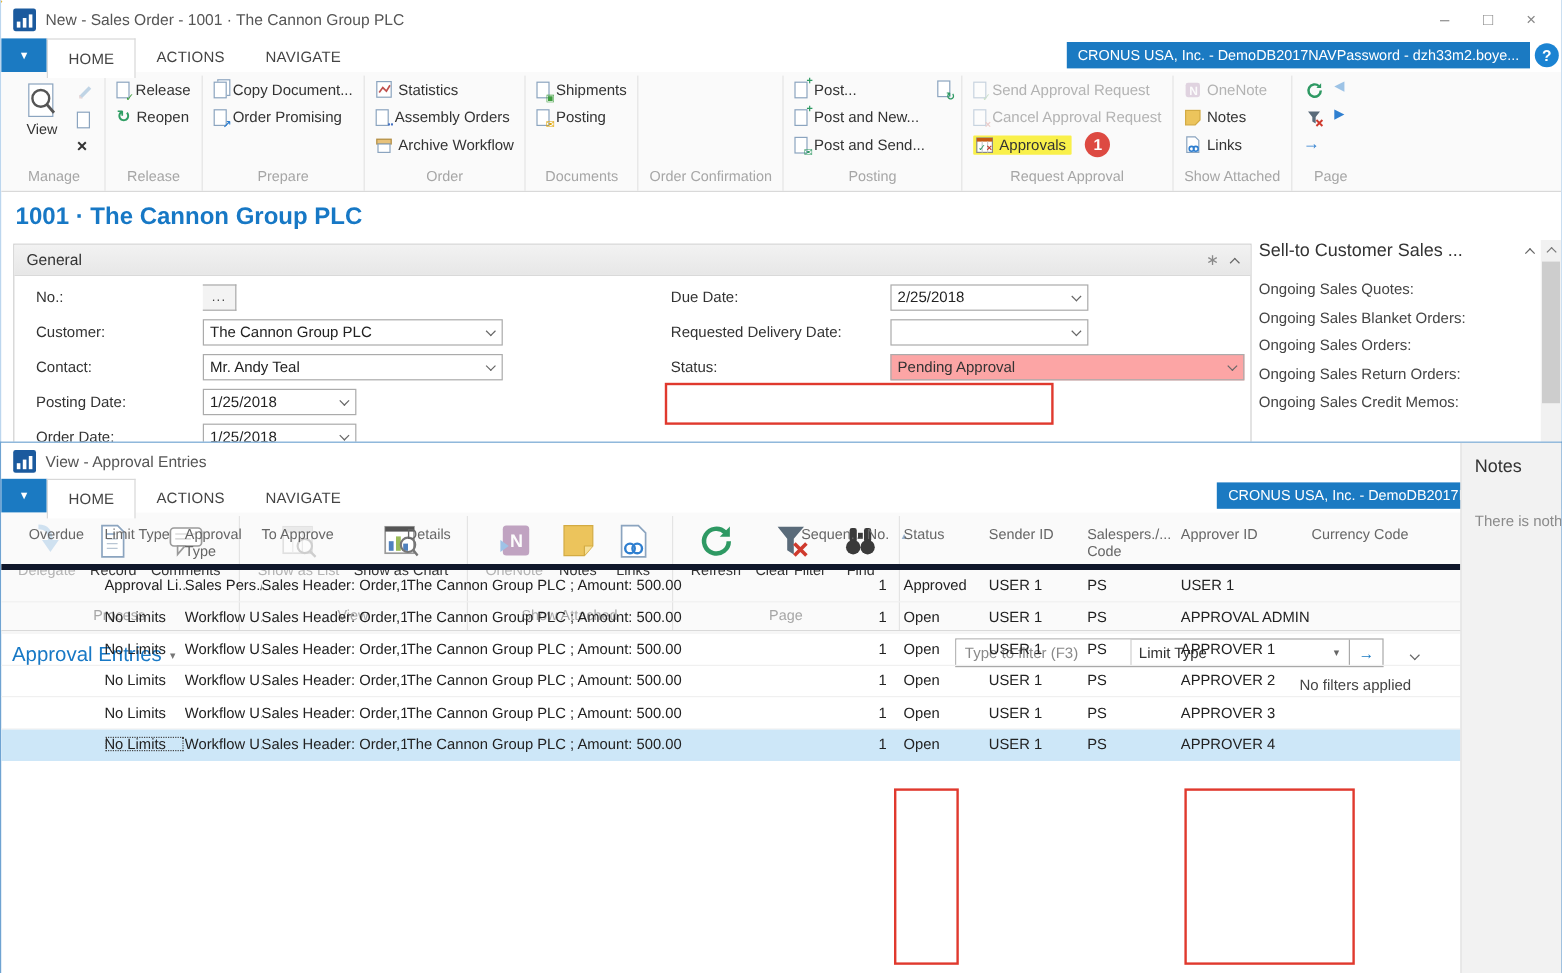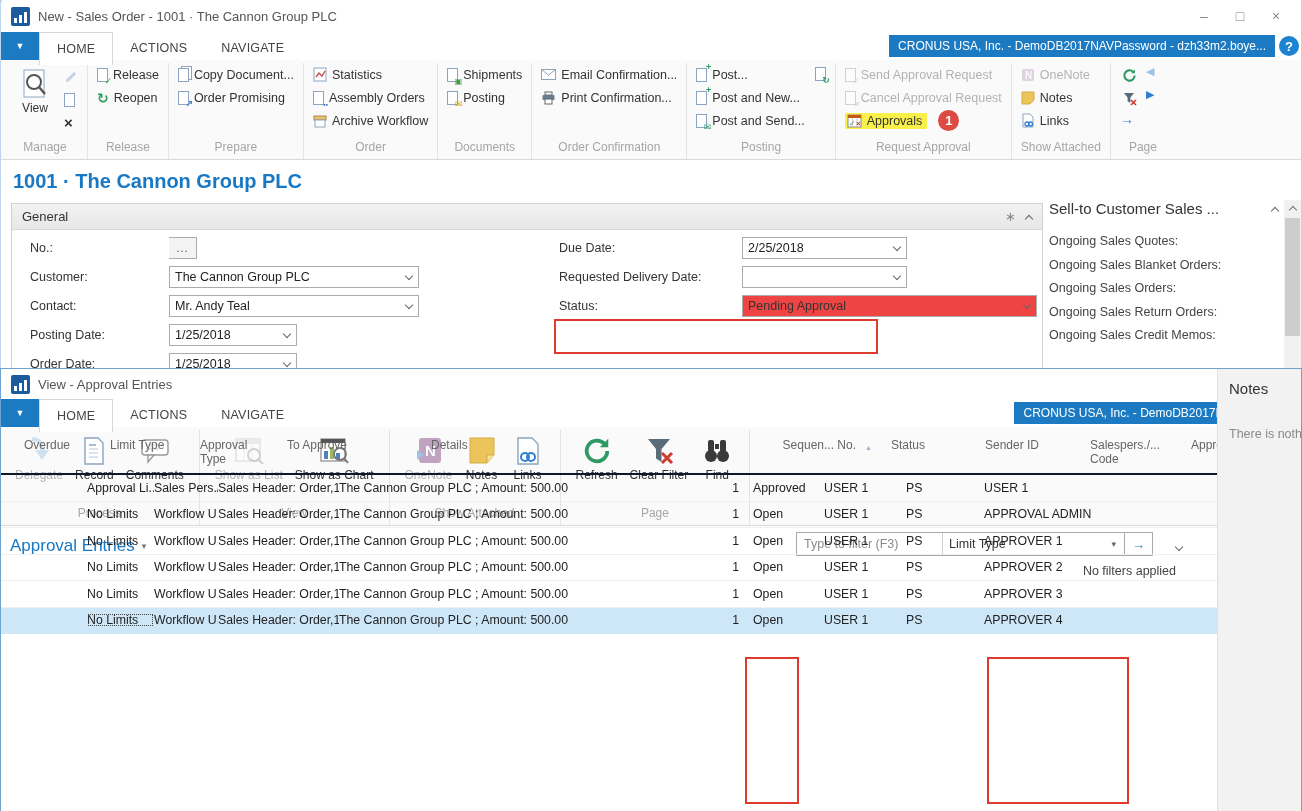--- a/index.html
+++ b/index.html
@@ -68,21 +68,21 @@
   .fcl{left:18px;}
   .fcr{left:547px;}
   .frow{display:flex;align-items:center;height:22px;margin-bottom:7px;}
   .flabel{font-size:12.5px;color:#333;}
   .fcl .flabel{width:139px;}
   .fcr .flabel{width:183px;}
   .finput{height:22px;border:1px solid #ababab;font-size:12.5px;padding:0 5px;color:#222;
     font-family:"Liberation Sans","DejaVu Sans",sans-serif;background:#fff;display:flex;align-items:center;position:relative;}
   .finput input{border:none;outline:none;width:100%;font:inherit;color:inherit;background:transparent;}
   .finput .chev{position:absolute;right:6px;}
-  .finput.dis{background:#ef4444;}
+  .finput.dis{background:#fca5a5;}
   .browse{width:28px;height:22px;border:1px solid #ababab;border-left:none;background:#f3f3f3;
     font-size:11px;display:flex;align-items:center;justify-content:center;color:#444;letter-spacing:1px;}
   .factbox{position:absolute;left:1048px;top:200px;width:233px;}
   .fbtitle{font-size:15px;color:#333;display:flex;align-items:center;white-space:nowrap;}
   .fbitems{margin-top:13px;}
   .fbitem{font-size:12.5px;color:#444;line-height:23.5px;white-space:nowrap;}
   .vscroll{position:absolute;right:0;top:200px;width:17px;height:171px;background:#f1f1f1;}
   .vscroll .arr{height:16px;display:flex;align-items:center;justify-content:center;color:#777;}
   .vscroll .thumb{position:absolute;left:1px;top:18px;width:15px;height:118px;background:#cdcdcd;}
   
@@ -105,21 +105,21 @@
   .flt-chev{position:absolute;left:1175px;top:10px;color:#555;}
   .nofilters{position:absolute;left:900px;top:38px;width:275px;text-align:right;font-size:12.5px;color:#444;}
   .notespanel{position:absolute;left:1216px;top:0;width:86px;height:443px;background:#f2f2f2;
     border-left:1px solid #e0e0e0;padding:11px 0 0 11px;}
   .notespanel h3{font-size:15px;font-weight:normal;color:#333;}
   .notesempty{margin-top:30px;font-size:12.5px;color:#8a8a8a;white-space:nowrap;overflow:hidden;}
   
   .tbl{position:absolute;left:0;top:64px;width:1216px;}
   .trow{display:grid;grid-template-columns:63px 67px 64px 121px 326px 84px 75px 82px 78px 109px 120px;
     padding-left:23px;align-items:center;}
-  .thead{min-height:42px;align-items:start;padding-top:5px;border-bottom:2px solid #0f172a;gap:23px;}
+  .thead{min-height:42px;align-items:start;padding-top:5px;border-bottom:5px solid #0f172a;}
   .th{font-size:12px;color:#666;line-height:14px;padding-right:8px;position:relative;}
   .th.ra{text-align:right;}
   .sortarr{position:absolute;right:-8px;top:3px;font-size:7px;color:#9ab2cc;}
   .tr{height:26.5px;border-bottom:1px solid #f0f0f0;font-size:12.3px;color:#222;cursor:default;}
   .td{white-space:nowrap;overflow:hidden;padding-right:6px;}
   .td.ra{text-align:right;padding-right:10px;}
   .tr.sel{background:#cde7f8;border-bottom-color:#cde7f8;}
   .tr.sel .td.focus{outline:1px dotted #444;outline-offset:-2px;}
   
   .anno{position:absolute;border:2px solid #e0392e;z-index:9;pointer-events:none;}
@@ -268,41 +268,20 @@
                 <span class="doc"></span>
                 <span class="bdg" style="color:#e0a400;">✉</span>
               </span>
             <span>Posting</span>
           </div>
         </div>
         <div class="rglabel">Documents</div>
       </div>
 
       <div class="rgroup">
-        <div class="ritems">
-          <div class="ritem">
-            <span class="ic">
-                <svg width="15" height="11">
-                  <rect x="0.5" y="0.5" width="14" height="10" fill="#fff" stroke="#8ba4bf"></rect>
-                  <path d="M1 1l6.5 5L14 1" fill="none" stroke="#8ba4bf"></path>
-                </svg>
-              </span>
-            <span>Email Confirmation...</span>
-          </div>
-          <div class="ritem">
-            <span class="ic">
-                <svg width="15" height="14">
-                  <rect x="4" y="1" width="7" height="3" fill="#fff" stroke="#666"></rect>
-                  <rect x="1.5" y="4" width="12" height="5" rx="1" fill="#6b7c8c"></rect>
-                  <rect x="4" y="8" width="7" height="5" fill="#fff" stroke="#666"></rect>
-                </svg>
-              </span>
-            <span>Print Confirmation...</span>
-          </div>
-        </div>
         <div class="rglabel">Order Confirmation</div>
       </div>
 
       <div class="rgroup">
         <div style="display:flex;gap:10px;">
           <div class="ritems">
             <div class="ritem">
               <span class="ic">
                   <span class="doc"></span>
                   <span class="bdg" style="color:#2e9963;top:-5px;bottom:auto;">+</span>

